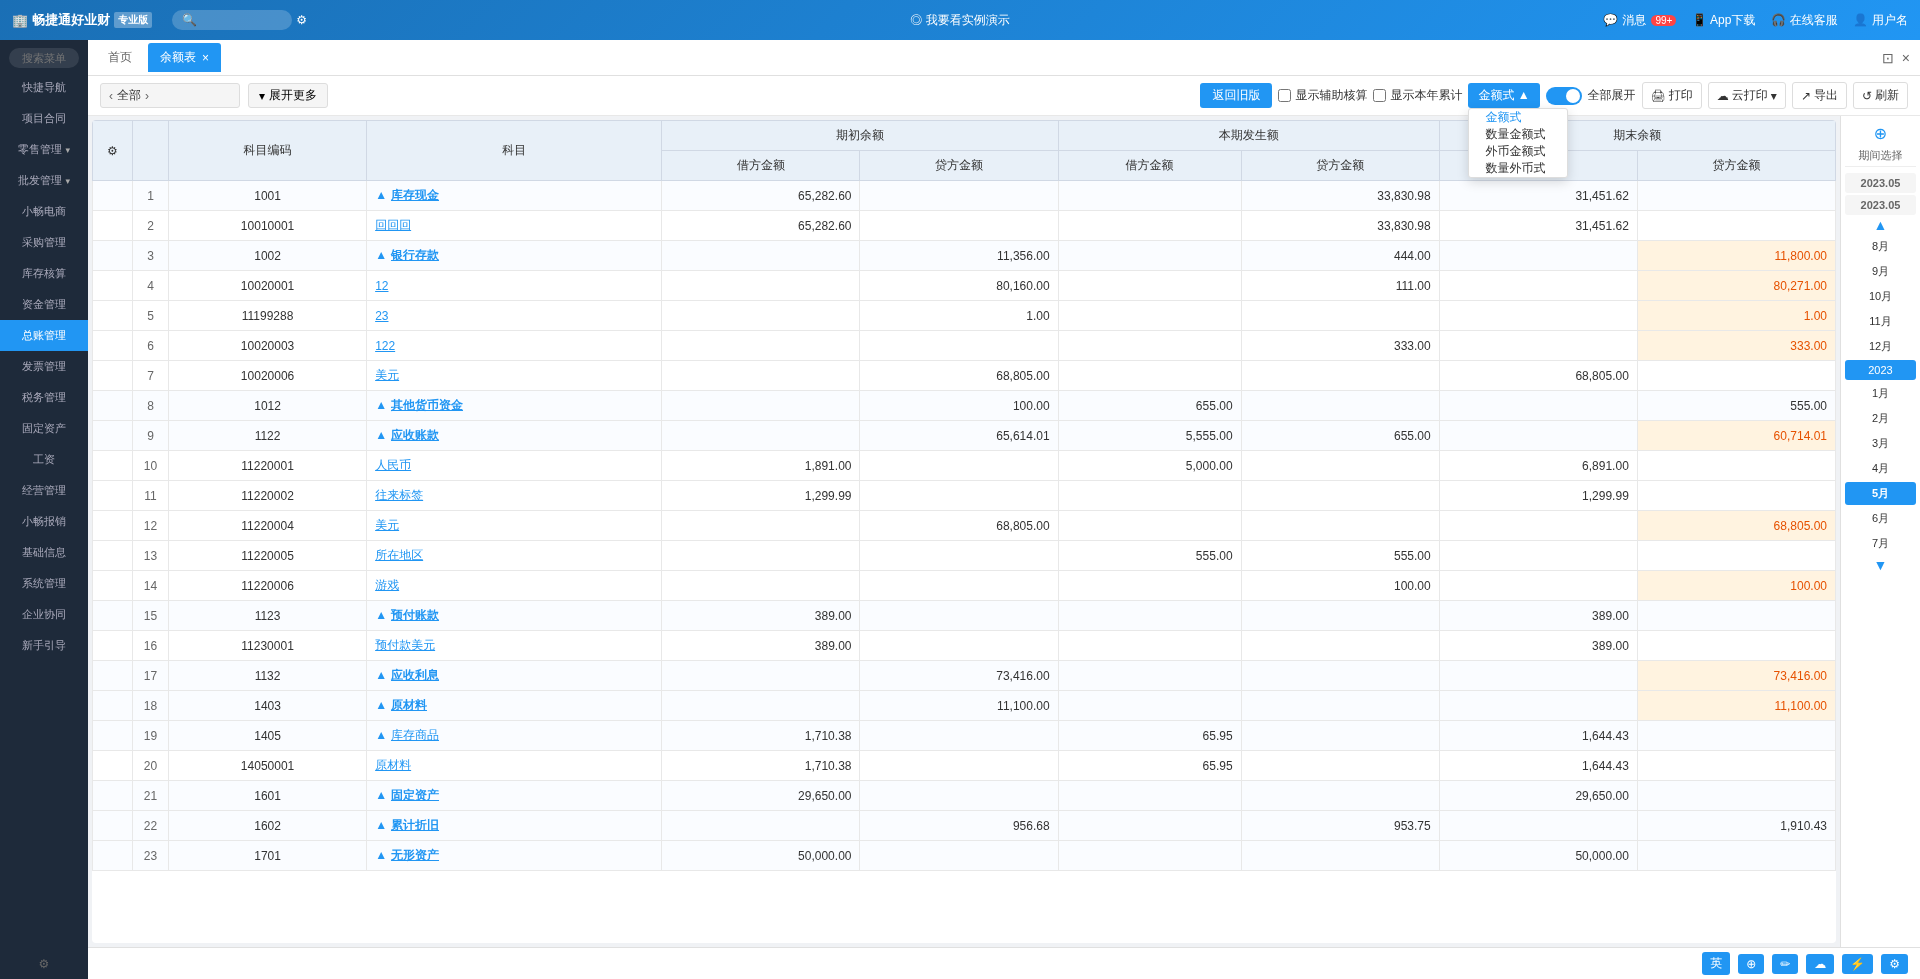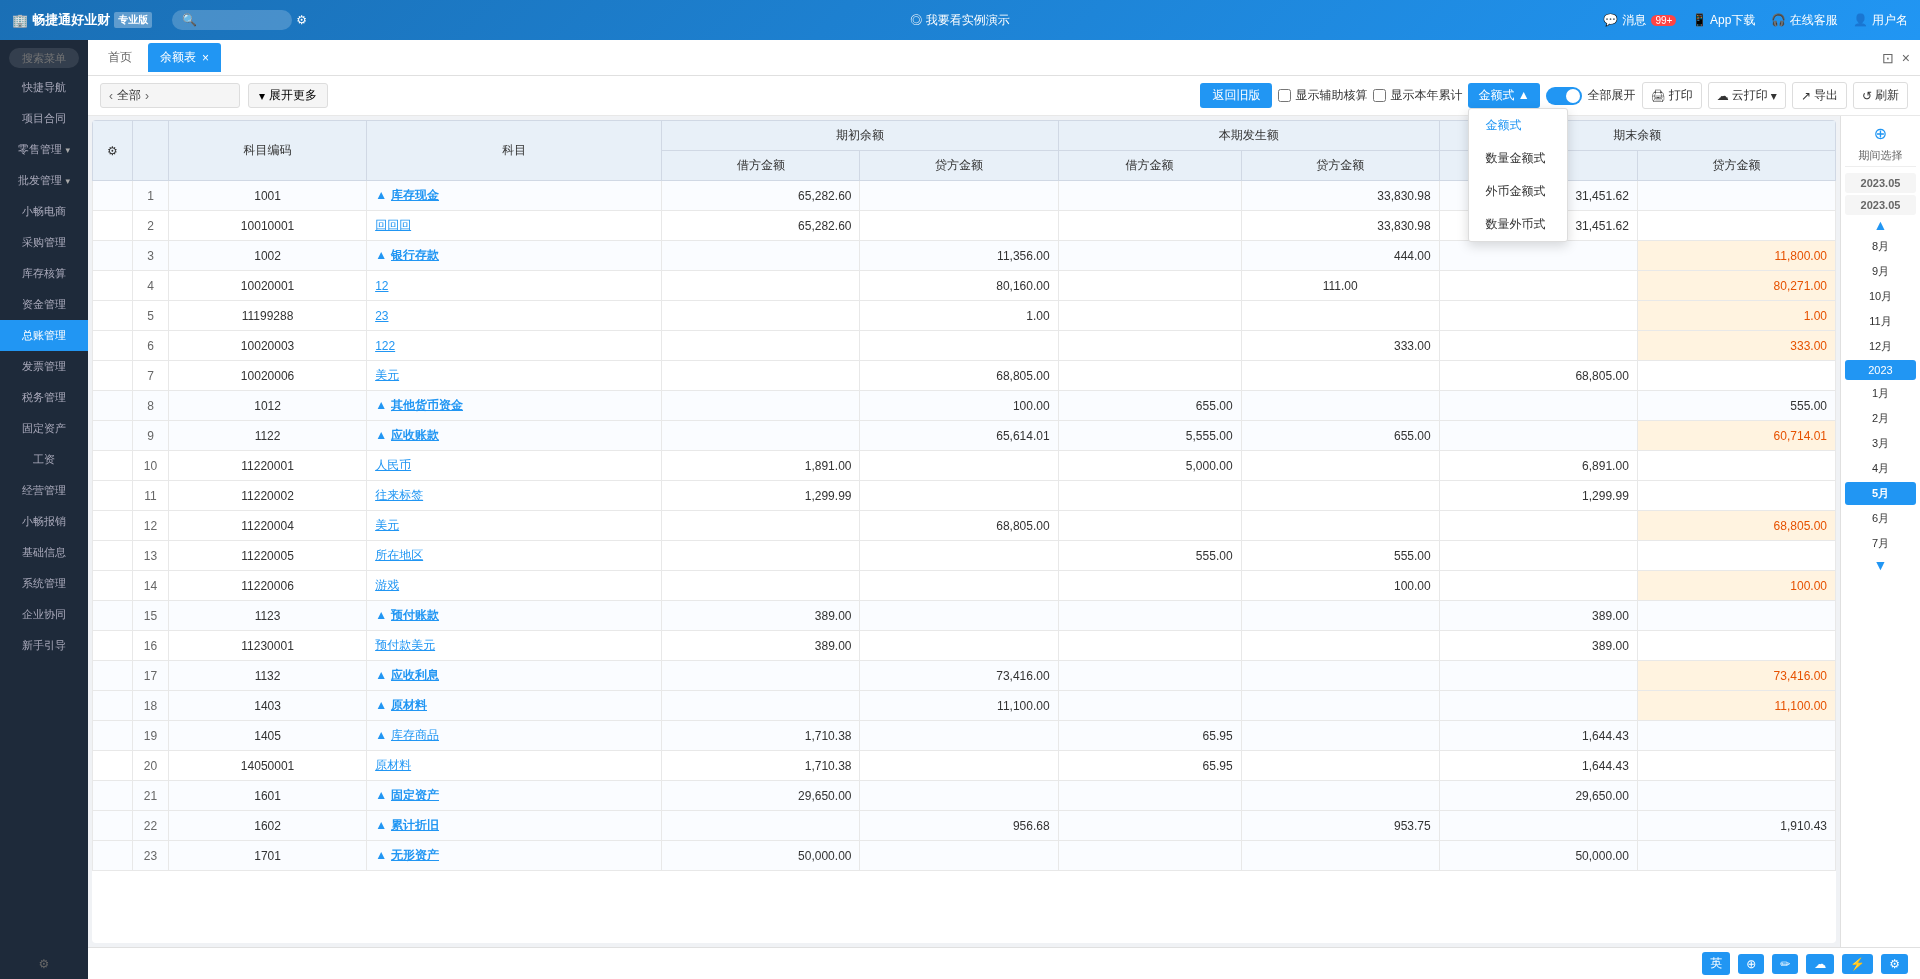--- a/index.html
+++ b/index.html
@@ -307,21 +307,21 @@
       top: 100%;
       left: 0;
       background: white;
       border: 1px solid #ddd;
       border-radius: 3px;
       box-shadow: 0 4px 12px rgba(0,0,0,0.15);
       z-index: 100;
       min-width: 100px;
     }
     .dropdown-menu-item {
-      padding: 8px 16px;
+      padding: 0 16px;
       font-size: 12px;
       cursor: pointer;
       color: #333;
     }
     .dropdown-menu-item.active { color: #2196F3; }
 
     .dropdown-wrapper { position: relative; }
 
     
     .bottom-bar {
@@ -531,21 +531,21 @@
                 <td style="text-align: right; background: rgb(255, 243, 224); color: rgb(230, 81, 0);">11,800.00</td>
               </tr>
               <tr>
                 <td class=""></td>
                 <td class="index-col">4</td>
                 <td class="code-col">10020001</td>
                 <td class="name-col"><span class="link-text">12</span></td>
                 <td style="text-align: right;"></td>
                 <td style="text-align: right;">80,160.00</td>
                 <td style="text-align: right;"></td>
-                <td style="text-align: center;">111.00</td>
+                <td style="text-align: right;">111.00</td>
                 <td style="text-align: right;"></td>
                 <td style="text-align: right; background: rgb(255, 243, 224); color: rgb(230, 81, 0);">80,271.00</td>
               </tr>
               <tr>
                 <td class=""></td>
                 <td class="index-col">5</td>
                 <td class="code-col">11199288</td>
                 <td class="name-col"><span class="link-text">23</span></td>
                 <td style="text-align: right;"></td>
                 <td style="text-align: right;">1.00</td>

